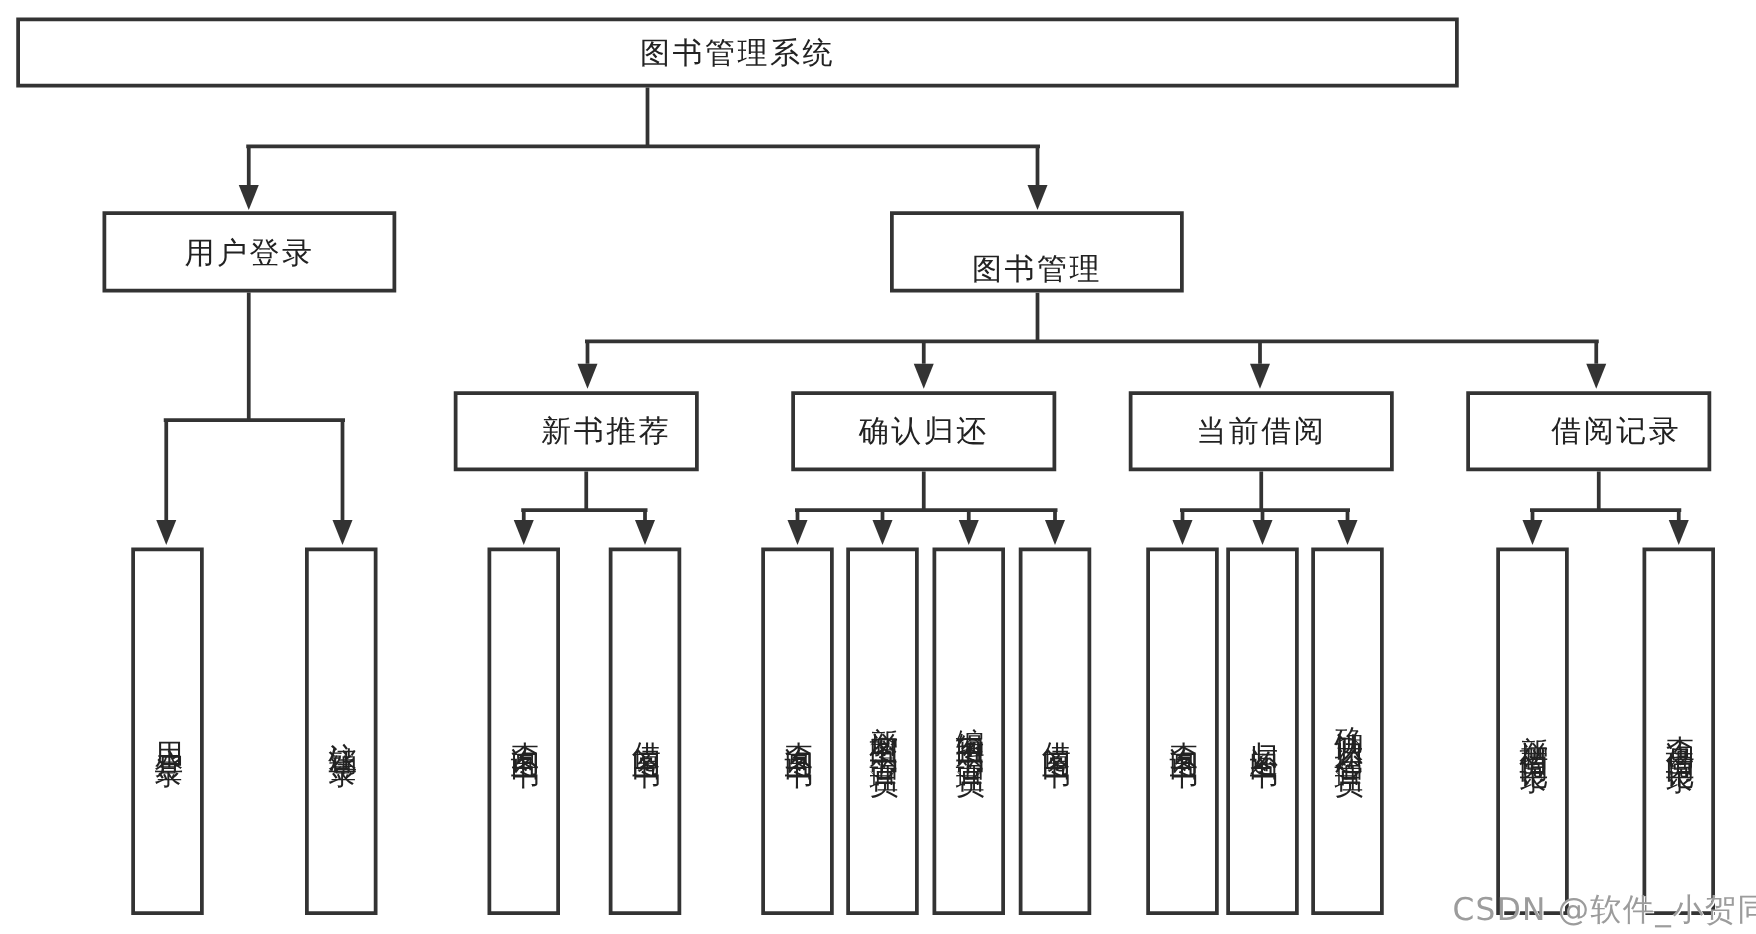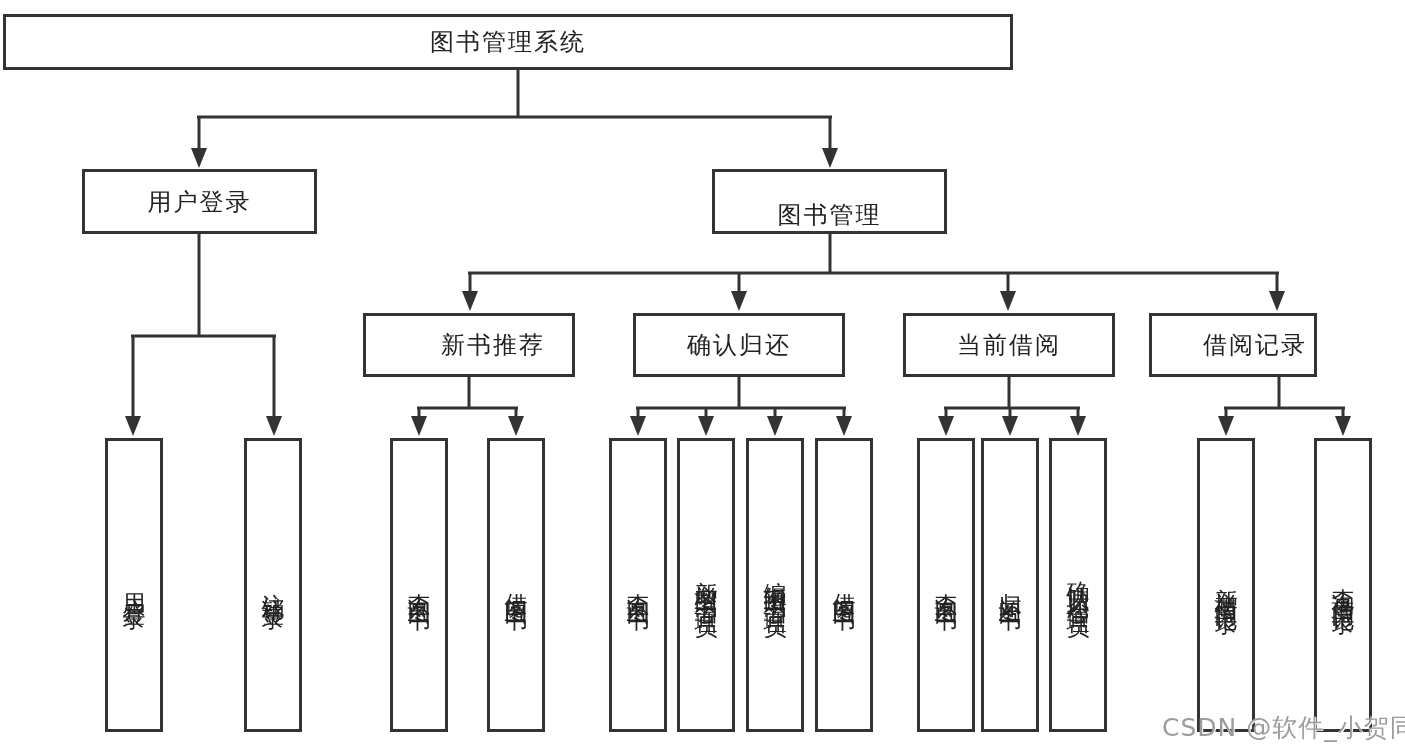--- a/index.html
+++ b/index.html
@@ -125,41 +125,41 @@
     <g>
       <line x1="1279" y1="377" x2="1279" y2="409"></line>
       <line x1="1224" y1="408" x2="1345" y2="408"></line>
       <line x1="1226" y1="408" x2="1226" y2="416"></line>
       <polygon points="1218,416 1234,416 1226,436" stroke="none"></polygon>
       <line x1="1343" y1="408" x2="1343" y2="416"></line>
       <polygon points="1335,416 1351,416 1343,436" stroke="none"></polygon>
     </g>
   </svg>
 
-  <div class="node h-node" style="left:3px; top:14px; width:1010px; height:56px;">
+  <div class="node h-node" style="left:13px; top:14px; width:1154px; height:56px;">
     <span>图书管理系统</span>
   </div>
 
   <div class="node h-node" style="left:82px; top:169px; width:235px; height:65px;">
     <span>用户登录</span>
   </div>
   <div class="node h-node" style="left:712px; top:169px; width:235px; height:65px;align-items:flex-end;">
     <span>图书管理</span>
   </div>
 
-  <div class="node h-node" style="left:363px; top:313px; width:212px; height:64px;padding-left:48px;">
+  <div class="node h-node" style="left:363px; top:313px; width:196px; height:64px;padding-left:48px;">
     <span>新书推荐</span>
   </div>
   <div class="node h-node" style="left:633px; top:313px; width:212px; height:64px;">
     <span>确认归还</span>
   </div>
   <div class="node h-node" style="left:903px; top:313px; width:212px; height:64px;">
     <span>当前借阅</span>
   </div>
-  <div class="node h-node" style="left:1149px; top:313px; width:168px; height:64px;padding-left:44px;">
+  <div class="node h-node" style="left:1173px; top:313px; width:196px; height:64px;padding-left:44px;">
     <span>借阅记录</span>
   </div>
 
   <div class="node v-node" style="left:105px; top:438px; width:58px; height:294px;">
     <span class="vtext">用户登录</span>
   </div>
   <div class="node v-node" style="left:244px; top:438px; width:58px; height:294px;">
     <span class="vtext">注销登录</span>
   </div>
 

